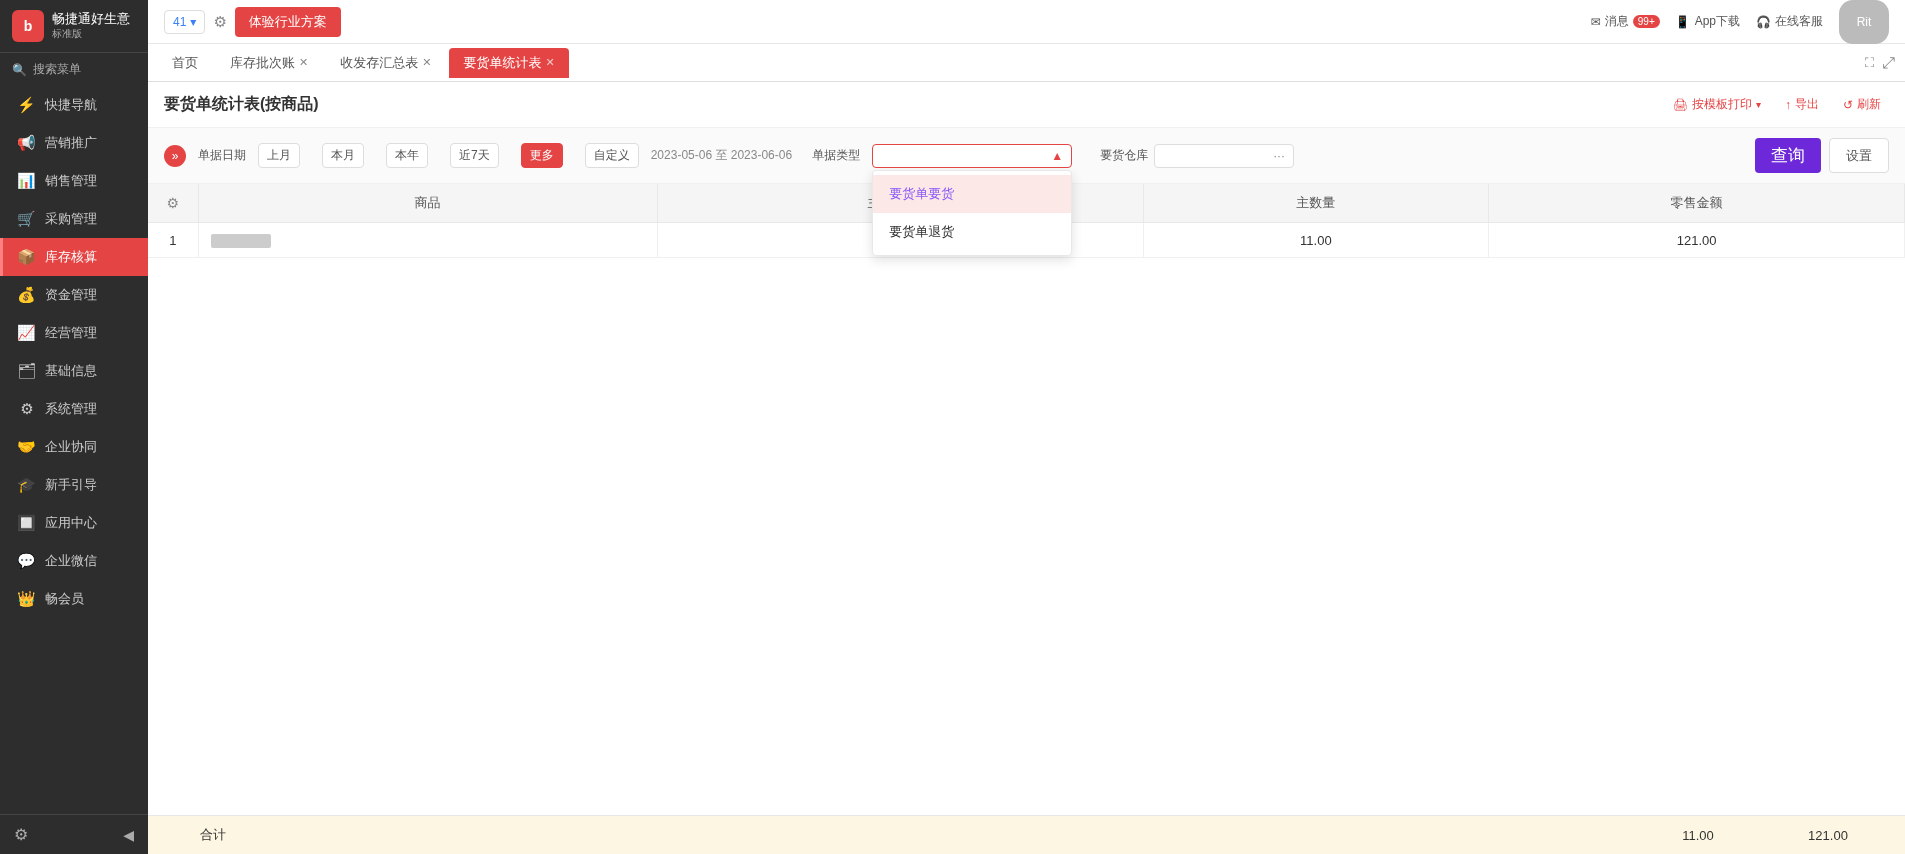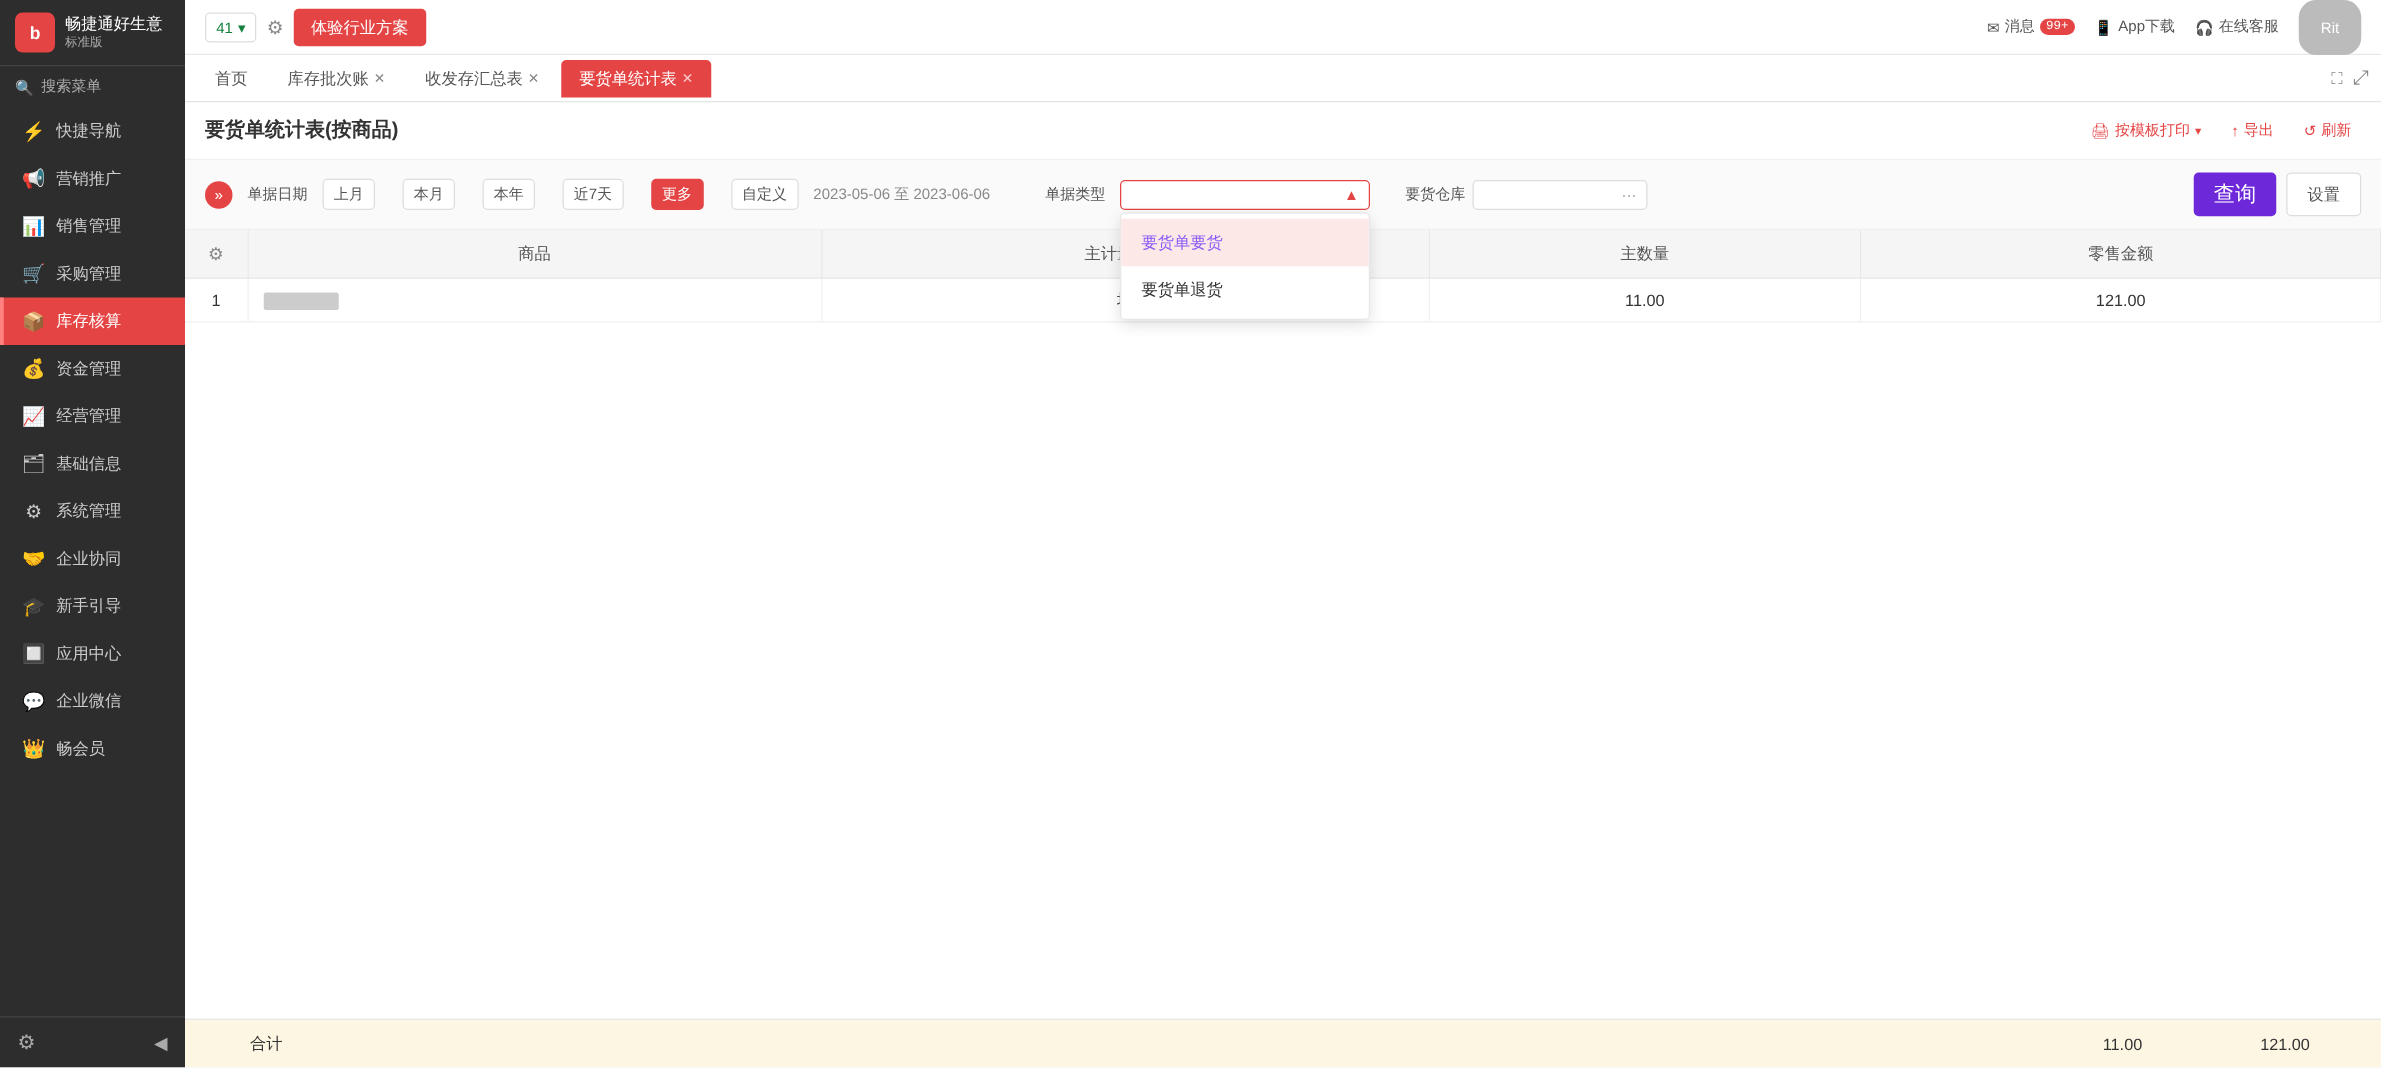--- a/index.html
+++ b/index.html
@@ -80,37 +80,37 @@
       border-bottom: 1px solid #e8e8e8;
       flex-shrink: 0;
     }
     .topbar-left { display: flex; align-items: center; flex: 1; gap: 8px; }
     .store-selector {
       display: flex; align-items: center;
       border: 1px solid #ddd;
       border-radius: 4px;
       padding: 4px 8px;
       font-size: 12px;
-      color: #15803d;
+      color: #3b82f6;
       cursor: pointer;
       gap: 4px;
     }
     .topbar-gear { color: #888; cursor: pointer; font-size: 15px; }
     .trial-btn {
       background: #e54444;
       color: #fff;
       border: none;
       border-radius: 4px;
       padding: 6px 14px;
       cursor: pointer;
       font-size: 13px;
     }
     .topbar-right { display: flex; align-items: center; gap: 16px; }
     .topbar-msg { display: flex; align-items: center; gap: 4px; font-size: 12px; color: #555; cursor: pointer; position: relative; }
-    .badge { background: #e54444; color: #fff; border-radius: 10px; padding: 1px 5px; font-size: 10px; font-family: Liberation Mono, monospace; }
+    .badge { background: #e54444; color: #fff; border-radius: 10px; padding: 1px 5px; font-size: 10px; }
     .topbar-avatar { width: 28px; height: 28px; border-radius: 50%; background: #bbb; }
 
     
     .tabs-bar {
       background: #fff;
       display: flex;
       align-items: center;
       padding: 0 10px;
       border-bottom: 1px solid #ddd;
       height: 38px;
@@ -468,21 +468,21 @@
       <div class="date-presets">
         <button class="preset-btn">上月</button>
         <button class="preset-btn">本月</button>
         <button class="preset-btn">本年</button>
         <button class="preset-btn">近7天</button>
         <button class="preset-btn more">更多</button>
         <button class="preset-btn">自定义</button>
       </div>
       <span class="date-range">2023-05-06 至 2023-06-06</span>
 
-      <span class="filter-label" style="margin-left:32px;font-family:Liberation Mono, monospace;">单据类型</span>
+      <span class="filter-label" style="margin-left:8px;font-family:Liberation Mono, monospace;">单据类型</span>
       <div class="filter-select-wrap">
         <div class="filter-select">
           <span style="flex:1;"></span>
           <span class="filter-select-arrow">▲</span>
         </div>
 
         <div class="dropdown-menu">
           <div class="dropdown-item selected">要货单要货</div>
           <div class="dropdown-item">要货单退货</div>
         </div>

